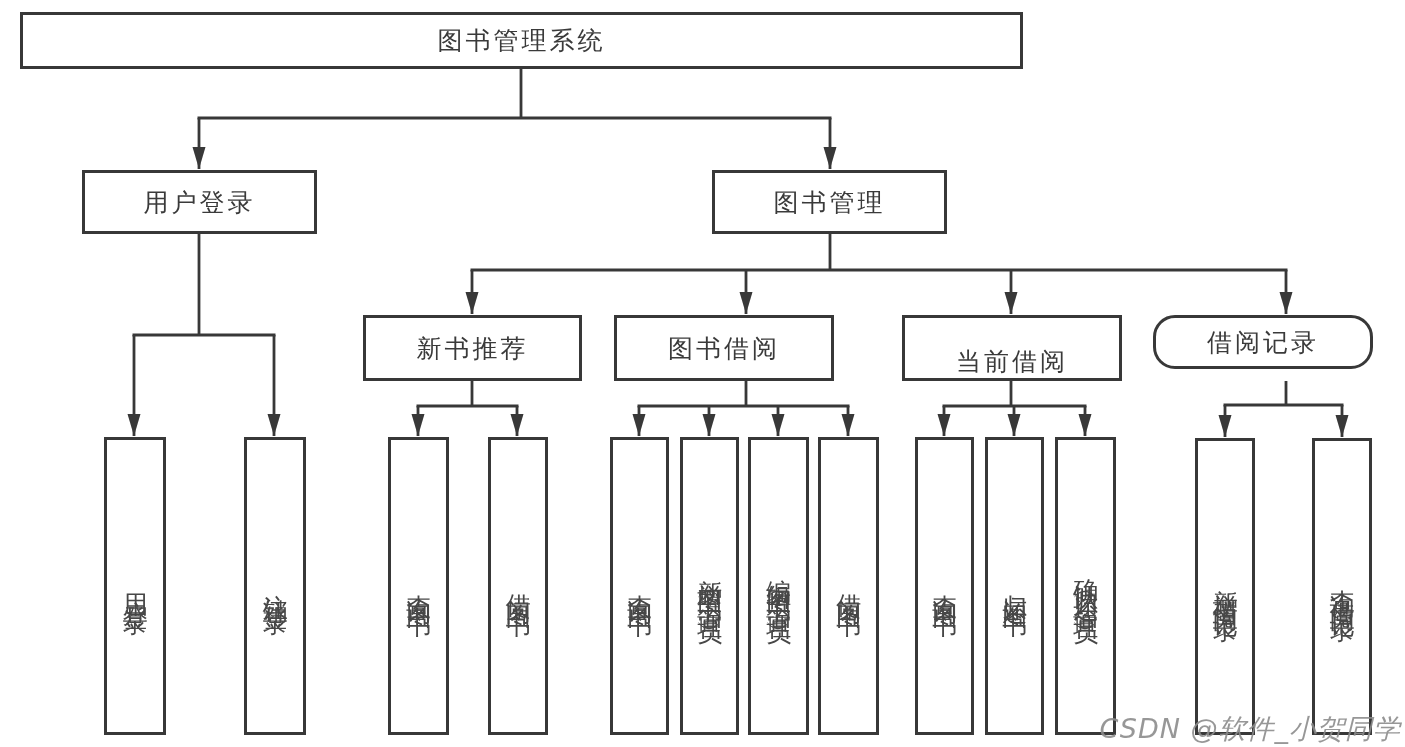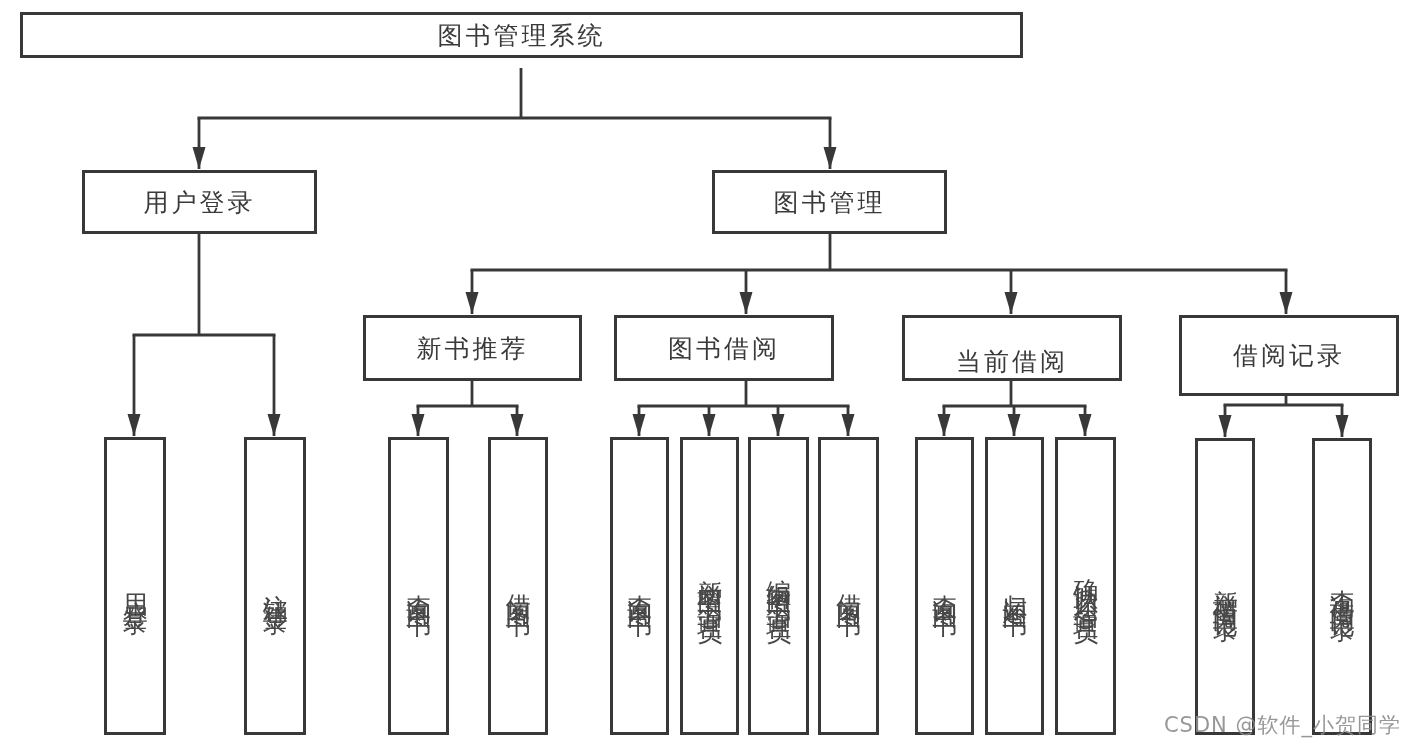--- a/index.html
+++ b/index.html
@@ -12,47 +12,47 @@
     position:absolute;box-sizing:border-box;background:#ffffff;
     border:3px solid #383838;color:#3a3a3a;z-index:2;
     display:flex;align-items:center;justify-content:center;
   }
   .hnode{font-size:25px;letter-spacing:3px;white-space:nowrap;}
   .vnode span{
     writing-mode:vertical-lr;text-orientation:mixed;
     font-size:25px;letter-spacing:6px;line-height:1.1;color:#474747;
   }
   
-  .n-root{left:20px;top:12px;width:1003px;height:46px;}
+  .n-root{left:20px;top:12px;width:1003px;height:57px;}
   
   .n-userlogin{left:82px;top:170px;width:235px;height:64px;}
   .n-bookmgmt{left:712px;top:170px;width:235px;height:64px;}
   
   .n-g0{left:363px;top:315px;width:219px;height:66px;}
   .n-g1{left:614px;top:315px;width:220px;height:66px;}
   .n-g2{left:902px;top:315px;width:220px;height:66px;align-items:flex-end;}
-  .n-g3{left:1179px;top:315px;width:220px;height:81px;}
+  .n-g3{left:1153px;top:315px;width:220px;height:54px;border-radius:22px;}
   
   .leaf{top:437px;height:298px;}
   .l-0{left:104px;width:62px;}
   .l-1{left:244px;width:62px;}
   .l-2{left:388px;width:61px;}
   .l-3{left:488px;width:60px;}
   .l-4{left:610px;width:59px;}
   .l-5{left:680px;width:59px;}
   .l-6{left:748px;width:61px;}
   .l-7{left:818px;width:61px;}
   .l-8{left:915px;width:59px;}
   .l-9{left:985px;width:59px;}
   .l-10{left:1055px;width:61px;}
   .l-11{left:1195px;width:60px;top:438px;height:297px;}
   .l-12{left:1312px;width:60px;top:438px;height:297px;}
   #watermark{
     position:absolute;right:4px;top:711px;z-index:5;
-    font-size:21px;letter-spacing:1px;color:rgba(140,140,140,0.9);white-space:nowrap;
+    font-size:27px;letter-spacing:1px;color:rgba(140,140,140,0.9);white-space:nowrap;font-style:italic;
   }
 </style>
 </head>
 <body>
 
 <div id="stage">
 
   <svg id="connectors" viewBox="0 0 1405 747" xmlns="http://www.w3.org/2000/svg">
     <defs>
       <marker id="ah" markerUnits="userSpaceOnUse" markerWidth="26" markerHeight="16" refX="22" refY="8" orient="auto">

